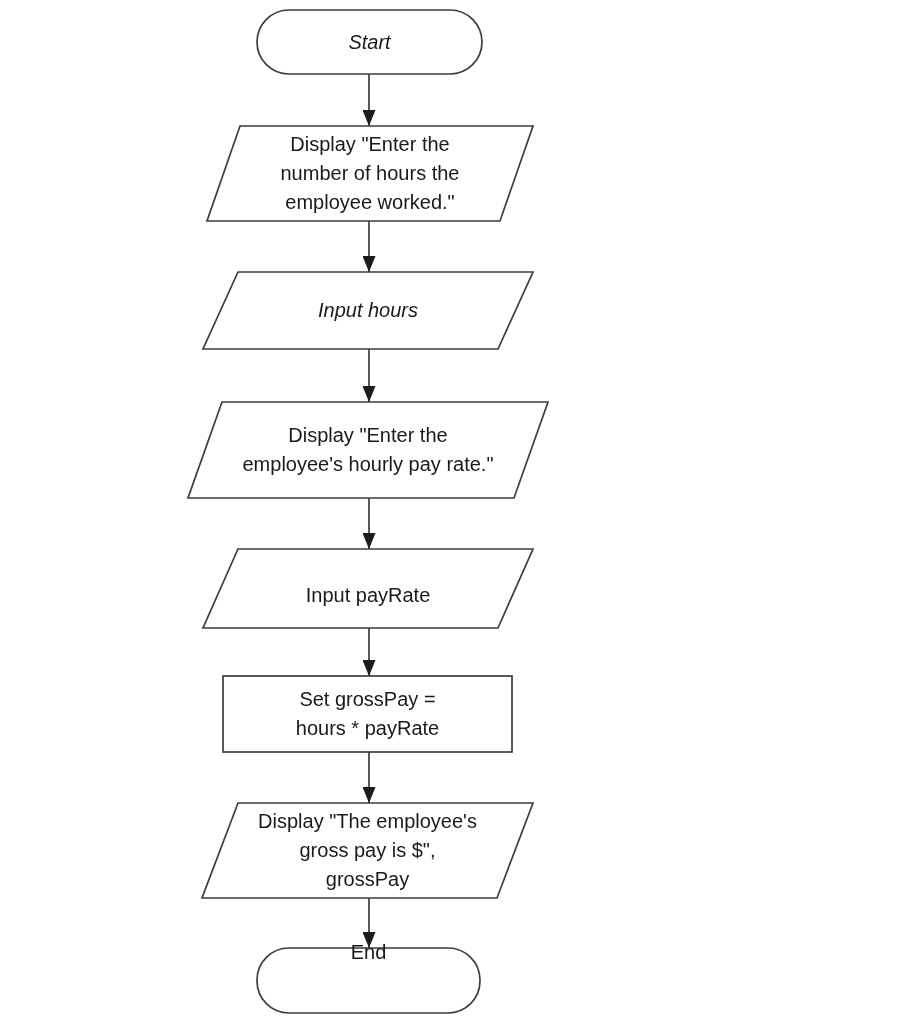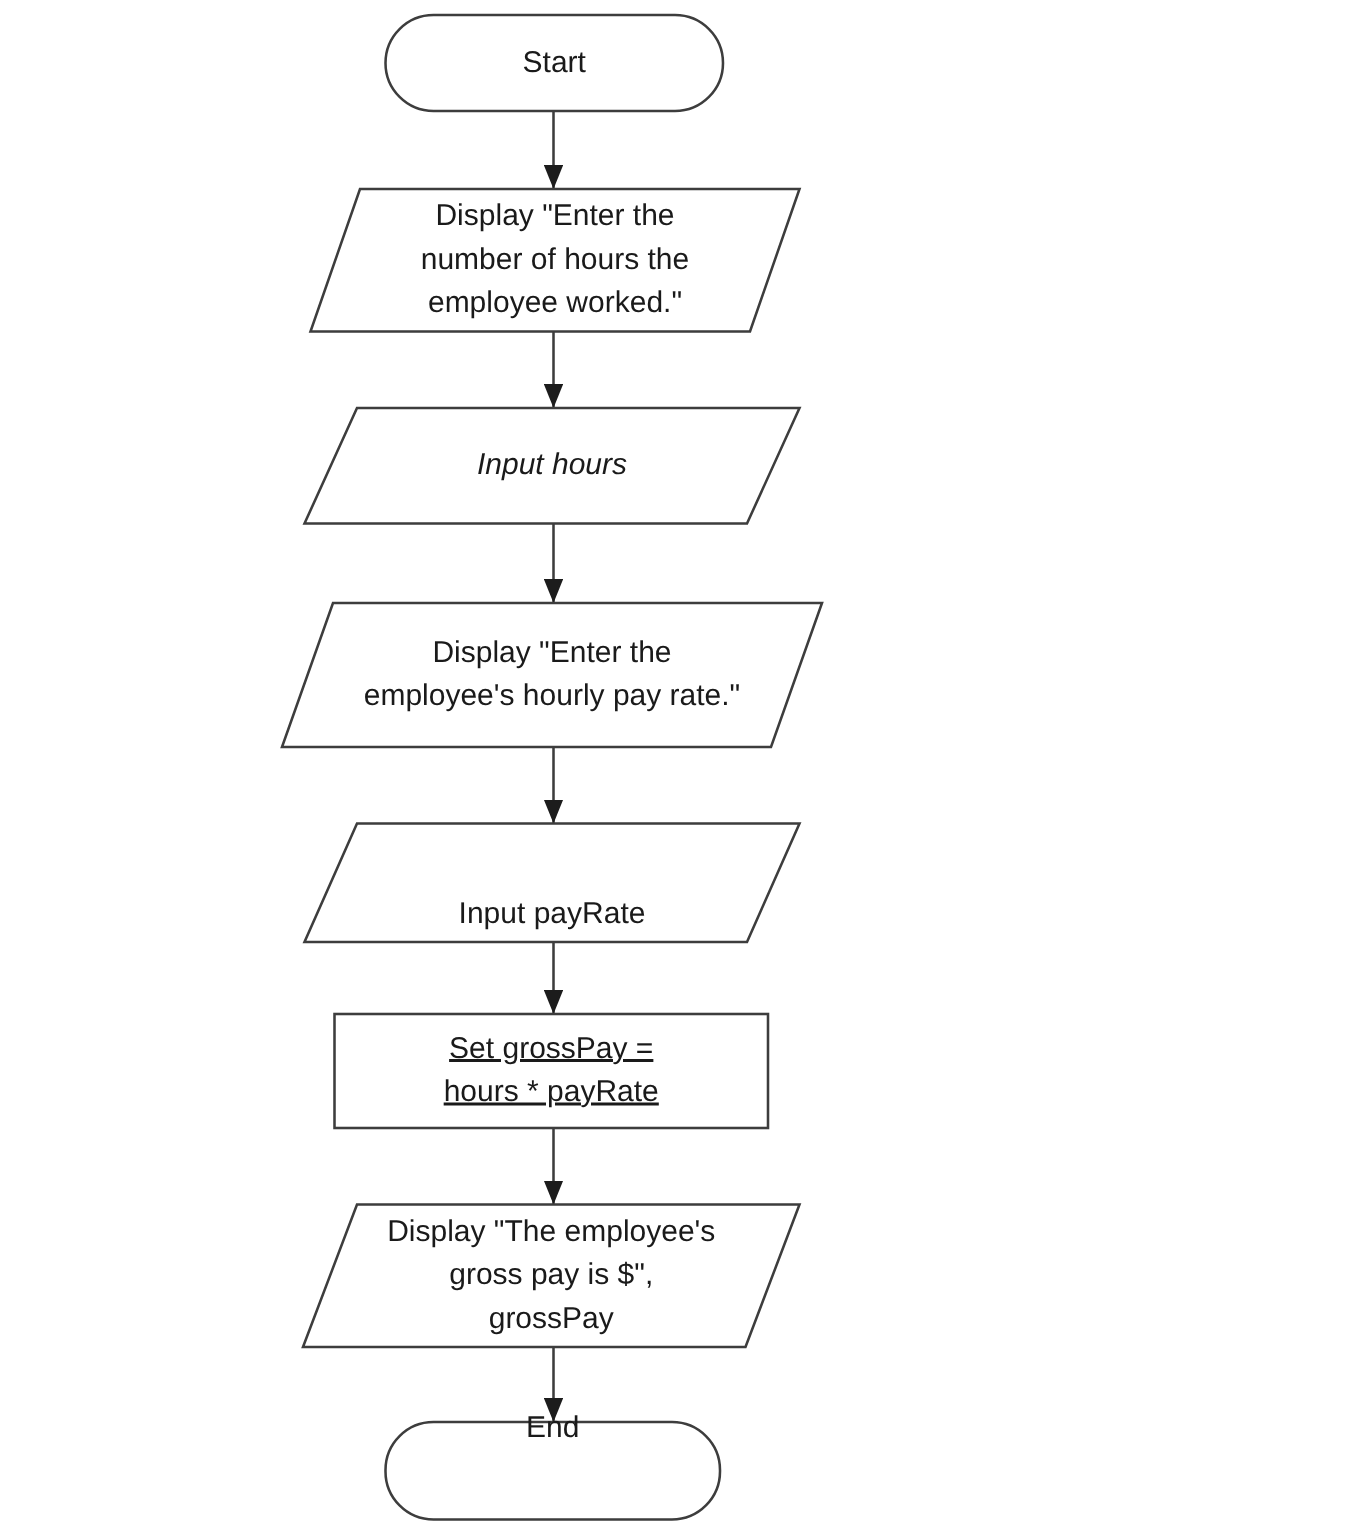--- a/index.html
+++ b/index.html
@@ -69,34 +69,34 @@
     <rect class="shape" x="257" y="10" width="225" height="64" rx="32" ry="32"></rect>
     <polygon class="shape" points="240,126 533,126 500,221 207,221"></polygon>
     <polygon class="shape" points="238,272 533,272 498,349 203,349"></polygon>
     <polygon class="shape" points="222,402 548,402 514,498 188,498"></polygon>
     <polygon class="shape" points="238,549 533,549 498,628 203,628"></polygon>
     <rect class="shape" x="223" y="676" width="289" height="76"></rect>
     <polygon class="shape" points="238,803 533,803 497,898 202,898"></polygon>
     <rect class="shape" x="257" y="948" width="223" height="65" rx="32" ry="32"></rect>
   </svg>
 
-  <div class="node-text" style="left:257px; top:10px; width:225px; height:64px;">Start</div>
+  <div class="node-text" style="left:257px; top:10px; width:225px; height:64px;font-style:italic;">Start</div>
 
   <div class="node-text" style="left:217px; top:126px; width:306px; height:95px;">Display "Enter the
 number of hours the
 employee worked."</div>
 
   <div class="node-text" style="left:203px; top:272px; width:330px; height:77px;font-style:italic;">Input hours</div>
 
   <div class="node-text" style="left:188px; top:402px; width:360px; height:96px;">Display "Enter the
 employee's hourly pay rate."</div>
 
-  <div class="node-text" style="left:203px; top:570px; width:330px; height:79px;">Input payRate</div>
+  <div class="node-text" style="left:203px; top:556px; width:330px; height:79px;">Input payRate</div>
 
-  <div class="node-text" style="left:223px; top:676px; width:289px; height:76px;text-decoration:underline;">Set grossPay =
+  <div class="node-text" style="left:223px; top:676px; width:289px; height:76px;">Set grossPay =
 hours * payRate</div>
 
   <div class="node-text" style="left:202px; top:803px; width:331px; height:95px;">Display "The employee's
 gross pay is $",
 grossPay</div>
 
   <div class="node-text" style="left:257px; top:920px; width:223px; height:64px;">End</div>
 
 </div>
 

